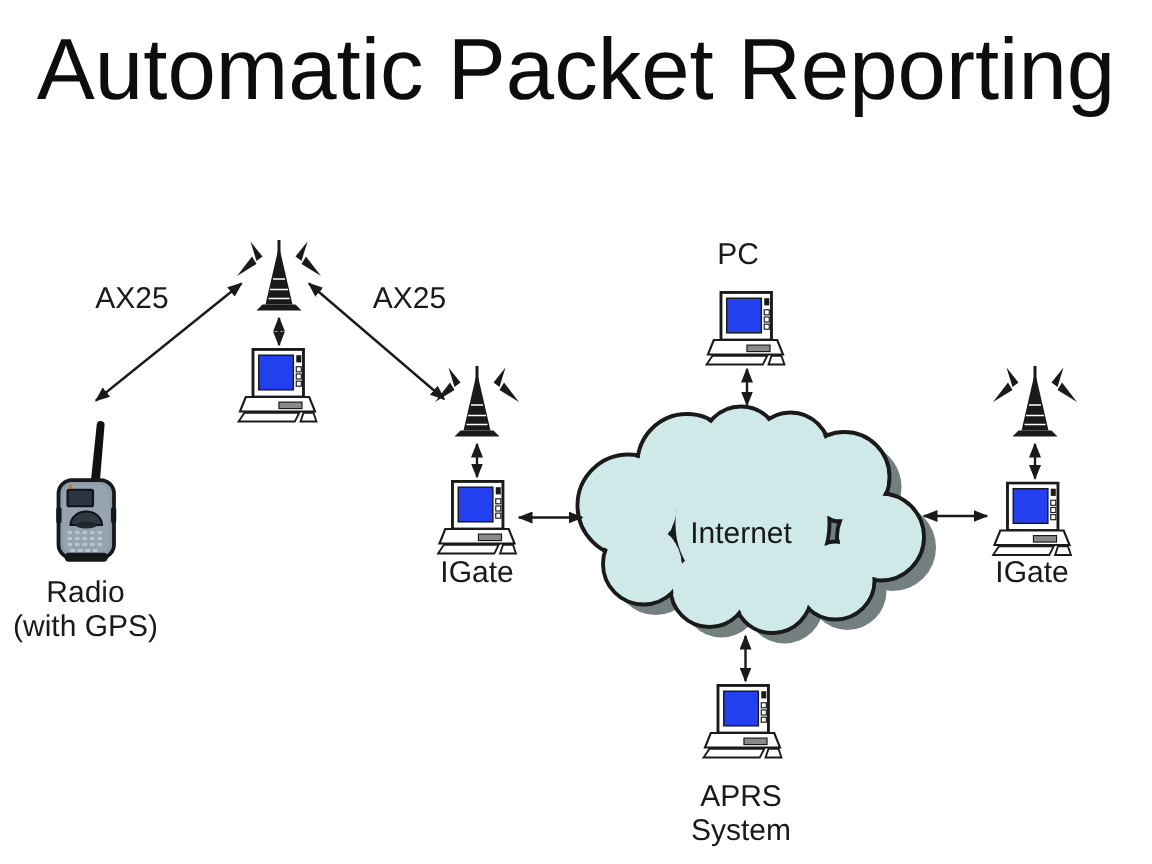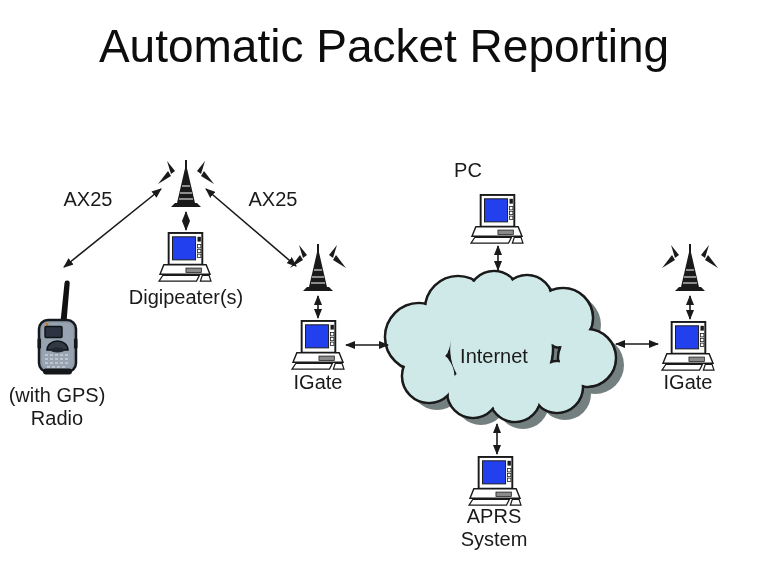--- a/index.html
+++ b/index.html
@@ -3,21 +3,21 @@
 <meta charset="utf-8">
 <style>
   html,body{margin:0;padding:0;background:#fff;}
   .stage{
     position:relative;width:768px;height:576px;background:#fff;overflow:hidden;
     font-family:"Liberation Sans","DejaVu Sans",sans-serif;color:var(--text,#111);
   }
   .abs{position:absolute;}
   .title{
     left:0;top:22px;width:768px;text-align:center;
-    font-size:46px;line-height:49px;color:#0d0d0d;letter-spacing:0px;
+    font-size:58px;line-height:49px;color:#0d0d0d;letter-spacing:0px;
   }
   .lbl{
     font-size:20px;line-height:23px;color:#1a1a1a;text-align:center;
     transform:translateX(-50%);white-space:nowrap;
   }
   
   .screen{fill:var(--screen-blue,#2340ee);stroke:var(--line,#1a1a1a);stroke-width:1;}
   .case{fill:#ffffff;stroke:var(--line,#1a1a1a);}
   .slot{fill:#8a8a8a;stroke:var(--line,#1a1a1a);stroke-width:.8;}
   .ink{fill:var(--line,#1a1a1a);}
@@ -179,26 +179,25 @@
     <line class="wire" x1="318" y1="296" x2="318" y2="318" marker-start="url(#ah)" marker-end="url(#ah)"></line>
     <line class="wire" x1="346" y1="345" x2="388" y2="345" marker-start="url(#ah)" marker-end="url(#ah)"></line>
     <line class="wire" x1="498" y1="246" x2="498" y2="270" marker-start="url(#ah)" marker-end="url(#ah)"></line>
     <line class="wire" x1="616" y1="344" x2="658" y2="344" marker-start="url(#ah)" marker-end="url(#ah)"></line>
     <line class="wire" x1="497" y1="424" x2="497" y2="454" marker-start="url(#ah)" marker-end="url(#ah)"></line>
     <line class="wire" x1="690" y1="296" x2="690" y2="319" marker-start="url(#ah)" marker-end="url(#ah)"></line>
   </svg>
 
   <div class="abs lbl" style="left:88px;top:188px">AX25</div>
   <div class="abs lbl" style="left:273px;top:188px">AX25</div>
-  <div class="abs lbl" style="left:186px;top:286px">Digipeater(s)</div>
   <div class="abs lbl" style="left:57px;top:384px">
+    <div>Radio</div>
     <div>(with GPS)</div>
-    <div>Radio</div>
   </div>
   <div class="abs lbl" style="left:318px;top:371px">IGate</div>
-  <div class="abs lbl" style="left:468px;top:159px">PC</div>
+  <div class="abs lbl" style="left:492px;top:159px">PC</div>
   <div class="abs lbl" style="left:688px;top:371px">IGate</div>
-  <div class="abs lbl" style="left:494px;top:505px">
+  <div class="abs lbl" style="left:494px;top:520px">
     <div>APRS</div>
     <div>System</div>
   </div>
 
 </div>
 
 </body></html>

